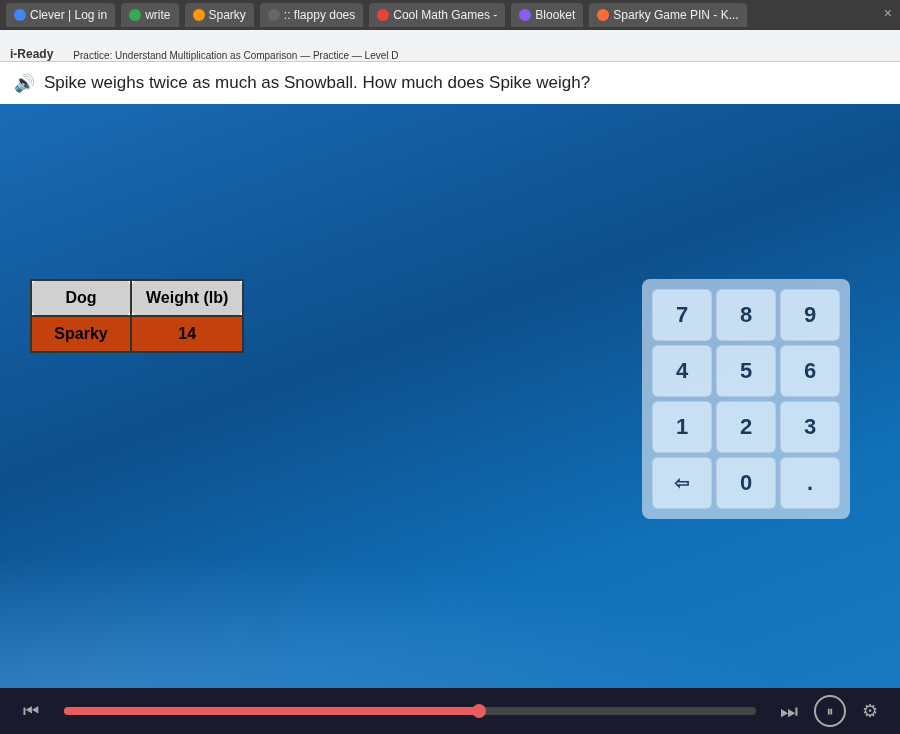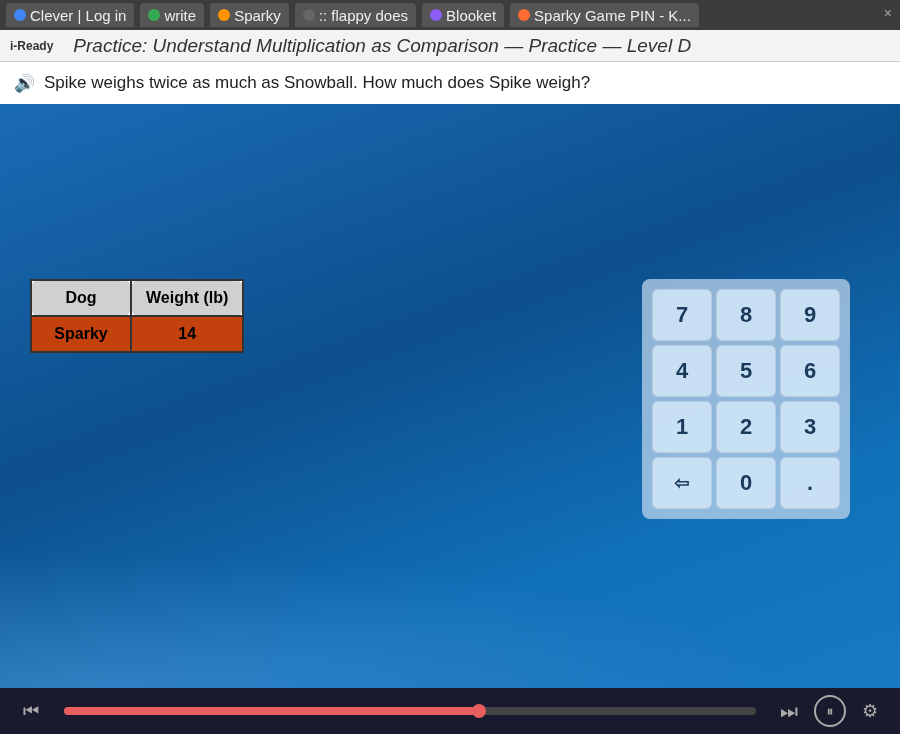--- a/index.html
+++ b/index.html
@@ -24,21 +24,21 @@
       gap: 6px;
       position: relative;
     }
 
     .tab {
       display: flex;
       align-items: center;
       height: 24px;
       padding: 0 8px;
       border-radius: 4px 4px 0 0;
-      font-size: 15px;
+      font-size: 12px;
       color: #eee;
       gap: 4px;
       background: #555;
       white-space: nowrap;
     }
 
     .tab-icon {
       width: 12px;
       height: 12px;
       border-radius: 50%;
@@ -61,37 +61,36 @@
       font-size: 14px;
       cursor: pointer;
     }
 
     
     .address-bar {
       width: 100%;
       height: 32px;
       background: #f1f3f4;
       display: flex;
-      align-items: center;
+      align-items: flex-end;
       padding: 0 10px;
       font-size: 12px;
       color: #333;
       border-bottom: 1px solid #ccc;
     }
 
     .addr-label {
       font-weight: bold;
       margin-right: 20px;
       color: #333;
     }
 
     .addr-breadcrumb {
       color: #333;
-      font-size: 19px;
-      font-style: italic;
+      font-size: 10px;
     }
 
     
     .main-content {
       width: 100%;
       height: calc(734px - 30px - 32px - 46px);
       background: linear-gradient(160deg, #1a6bb5 0%, #0d4f8c 40%, #1070b8 70%, #1a7bc4 100%);
       position: relative;
       overflow: hidden;
     }
@@ -294,20 +293,24 @@
     <span class="tab-icon write"></span>
     <span>write</span>
   </div>
   <div class="tab">
     <span class="tab-icon typing"></span>
     <span>Sparky</span>
   </div>
   <div class="tab">
     <span class="tab-icon flappy"></span>
     <span>:: flappy does</span>
+  </div>
+  <div class="tab">
+    <span class="tab-icon coolmath"></span>
+    <span>Cool Math Games -</span>
   </div>
   <div class="tab">
     <span class="tab-icon blooket"></span>
     <span>Blooket</span>
   </div>
   <div class="tab">
     <span class="tab-icon enter"></span>
     <span>Sparky Game PIN - K...</span>
   </div>
   <span class="close-x">×</span>

